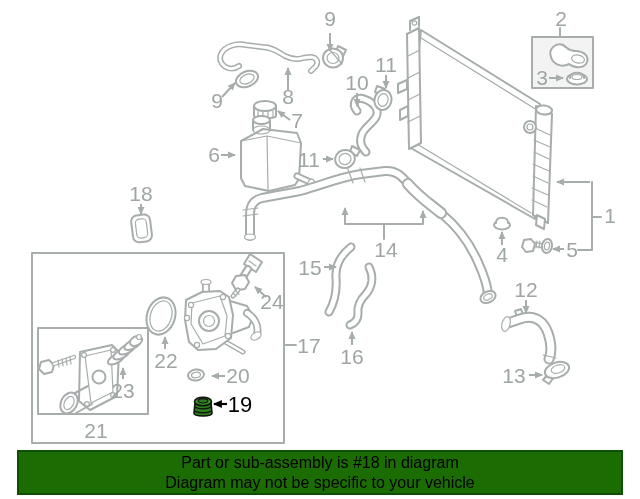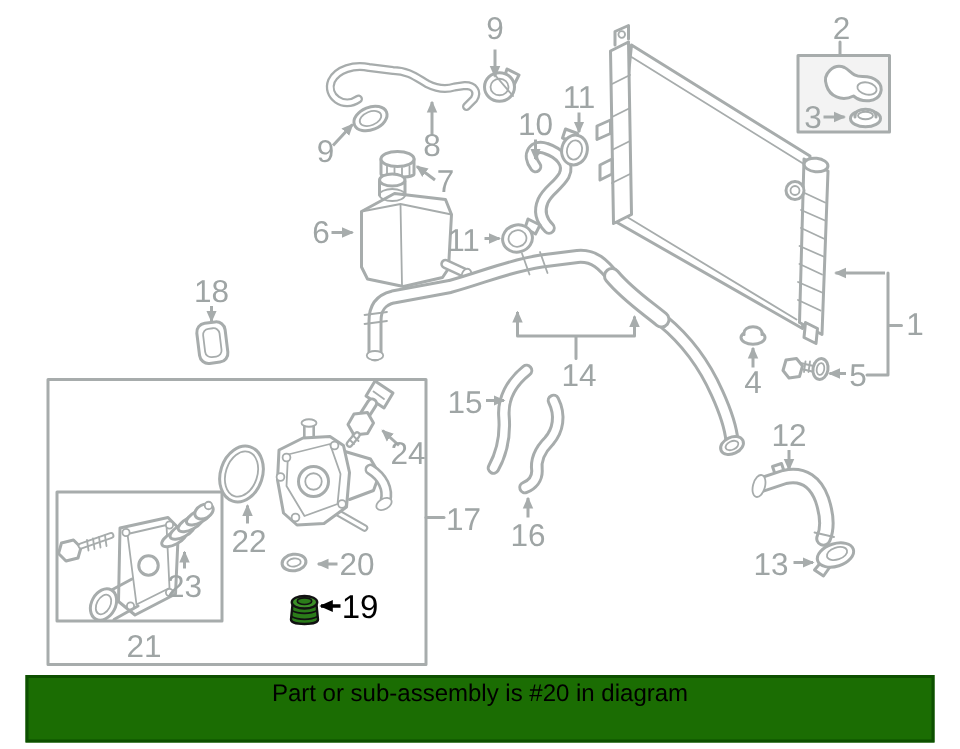--- a/index.html
+++ b/index.html
@@ -312,16 +312,17 @@
         <text x="240" y="412" class="callout hl">19</text>
         <text x="238" y="383" class="callout">20</text>
         <text x="96" y="438" class="callout">21</text>
         <text x="166" y="368" class="callout">22</text>
         <text x="123" y="398" class="callout">23</text>
         <text x="272" y="309" class="callout">24</text>
       </g>
 </svg>
 
 <div class="banner">
-  <div>Part or sub-assembly is #20 in diagram</div>
+  <div>Part or sub-assembly is #18 in diagram</div>
+  <div>Diagram may not be specific to your vehicle</div>
 </div>
 
 </div>
 
 </body></html>

